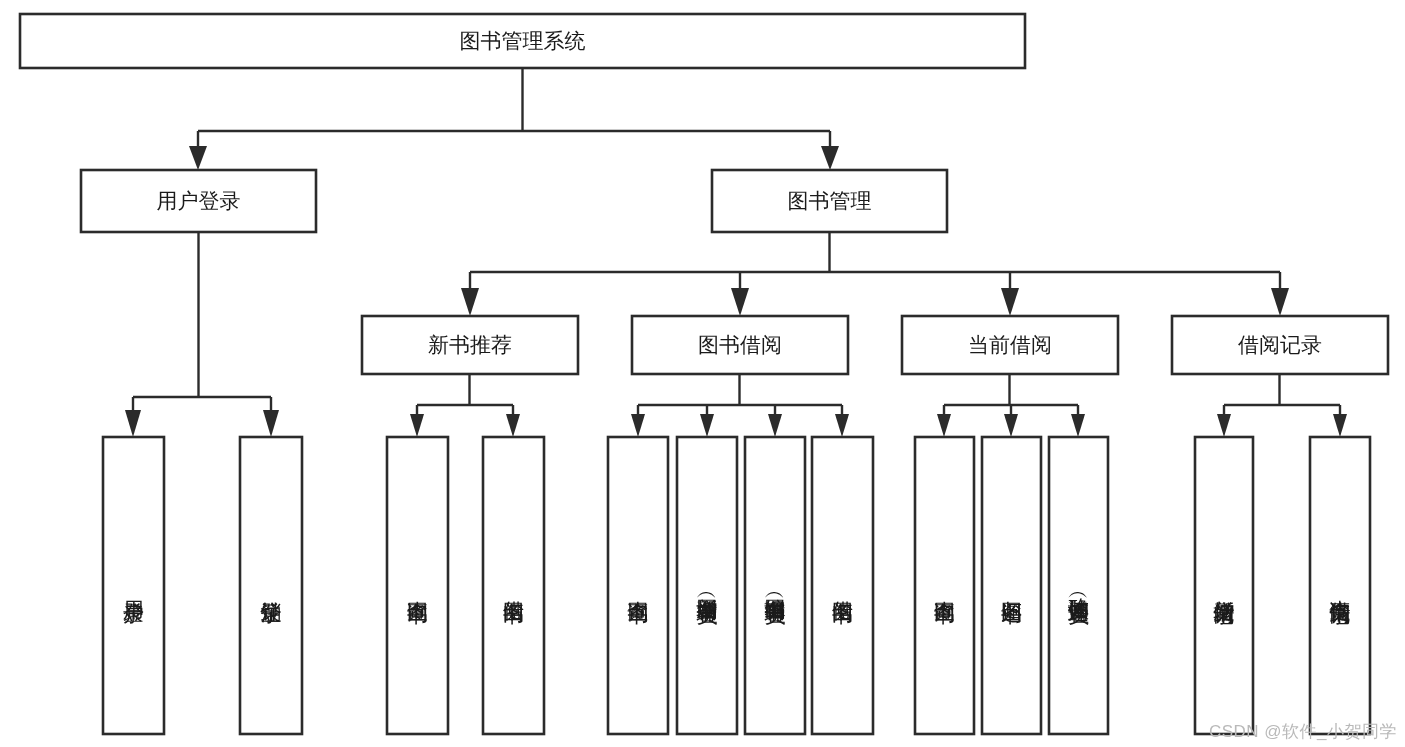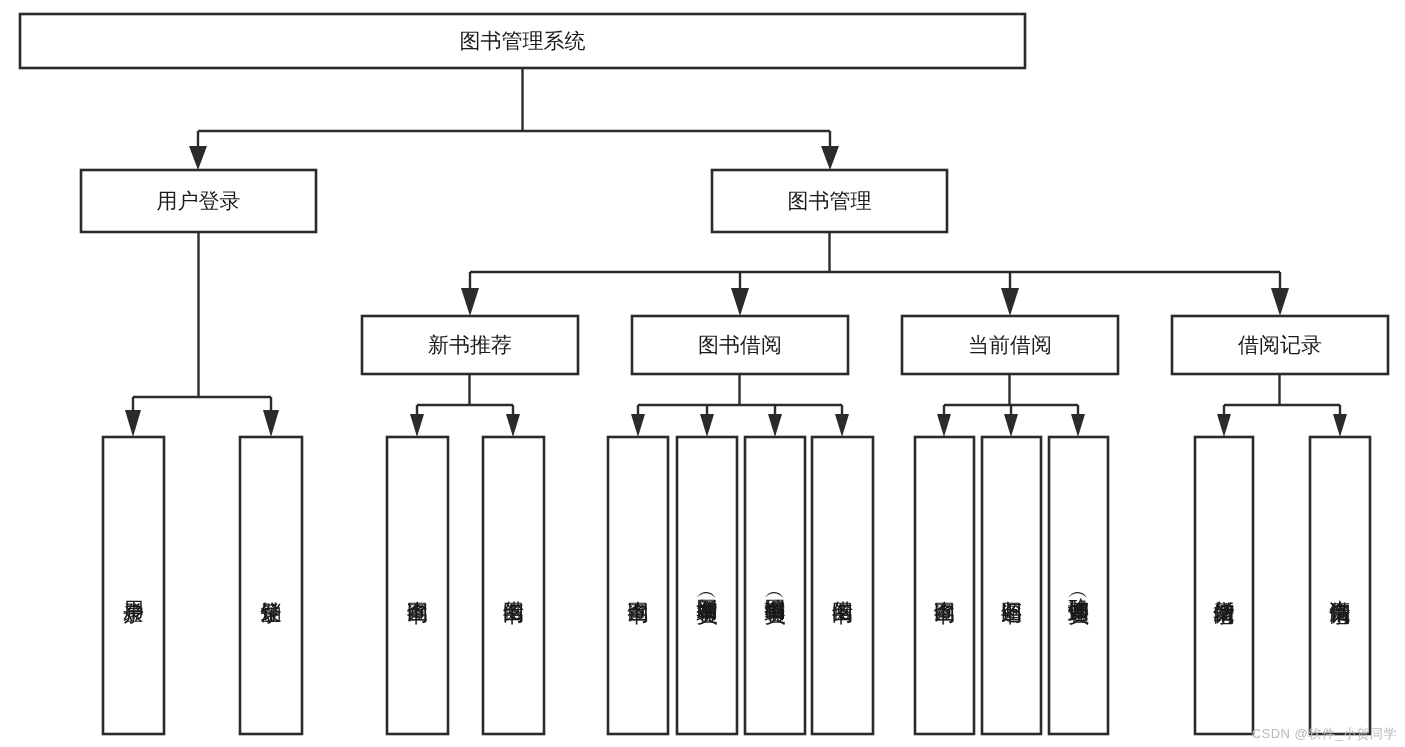--- a/index.html
+++ b/index.html
@@ -71,21 +71,21 @@
     display: flex;
     align-items: center;
     justify-content: center;
     pointer-events: auto;
   }
   .watermark {
     position: absolute;
     right: 8px;
     bottom: 4px;
     font-family: "Liberation Sans", sans-serif;
-    font-size: 13px;
+    font-size: 17px;
     color: #b9b9b9;
     letter-spacing: 0.5px;
     user-select: none;
   }
 </style>
 </head>
 <body>
 
 <div id="diagram-root">
 

